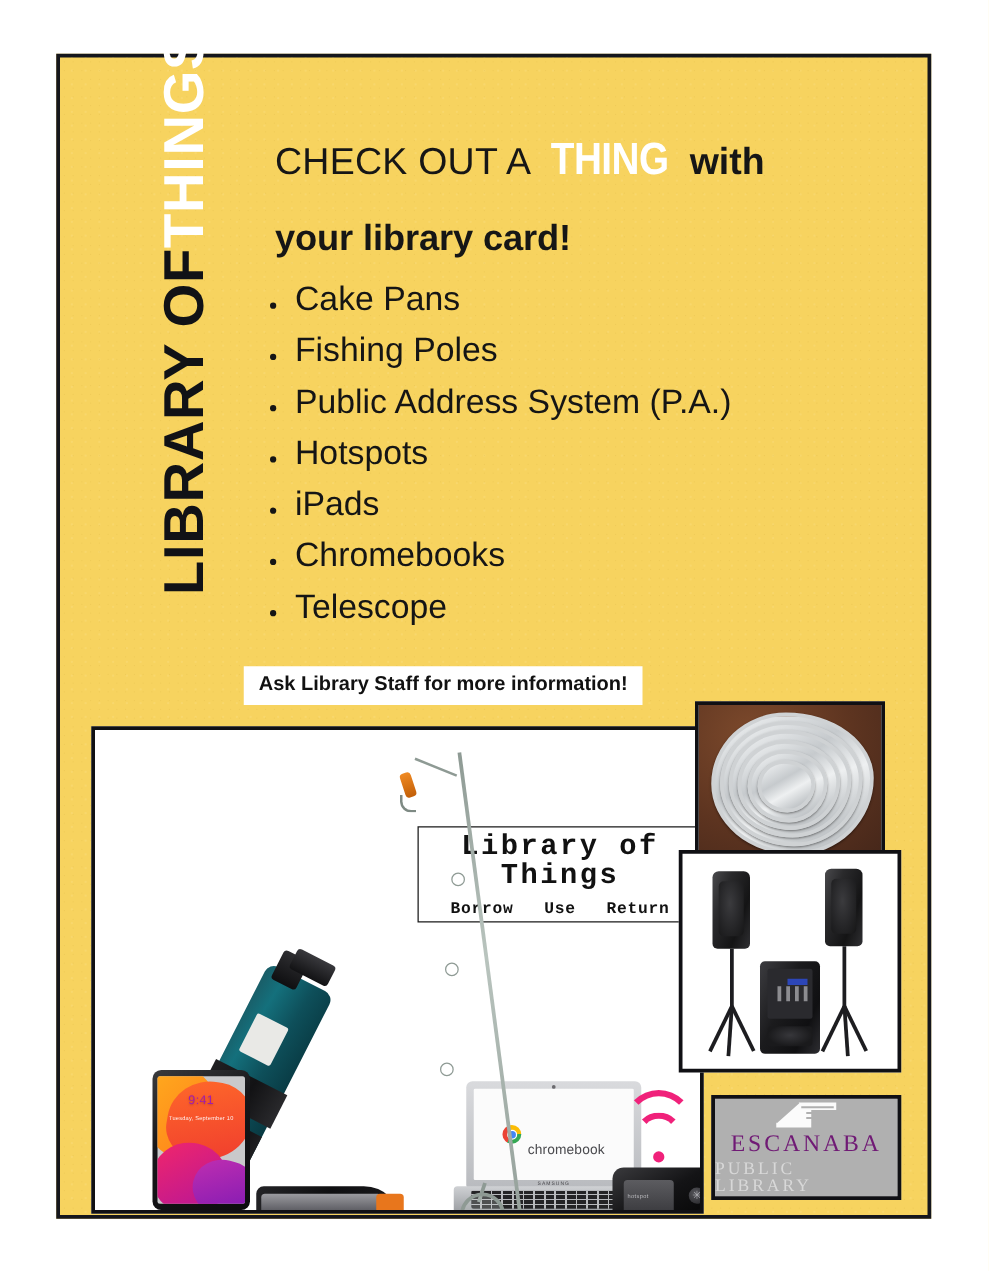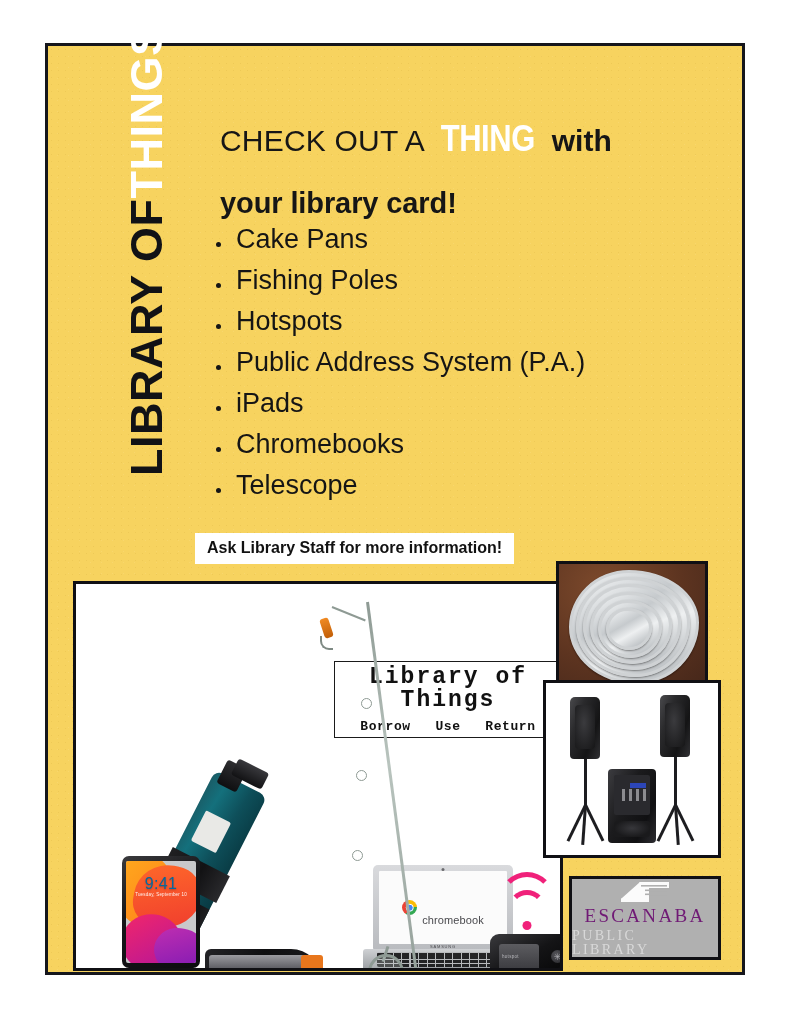--- a/index.html
+++ b/index.html
@@ -57,21 +57,21 @@
     letter-spacing: .5px;
     line-height: 1;
   }
   .vt-dark { color: #111216; }
   .vt-light { color: #ffffff; }
 
   
   #headline {
     position: absolute;
     left: 172px;
-    top: 72px;
+    top: 60px;
     width: 500px;
   }
   #headline-line1 {
     font-size: 30px;
     line-height: 1.18;
     white-space: nowrap;
   }
   .hl-reg { font-weight: 400; color: #161616; letter-spacing: .2px; }
   .hl-thing {
     font-weight: 800;
@@ -473,21 +473,21 @@
   #ipad-wall-a { position:absolute; left:-18%; top:-12%; width:90%; height:78%;
     background: linear-gradient(150deg,#ffb01e,#ff7a1a); border-radius: 50% 60% 40% 55%; transform: rotate(-18deg); }
   #ipad-wall-b { position:absolute; left:12%; top:4%; width:95%; height:62%;
     background: linear-gradient(160deg,#ff6a2a,#ef3b2e); border-radius: 55% 45% 60% 40%; transform: rotate(10deg); }
   #ipad-wall-c { position:absolute; left:-6%; top:52%; width:86%; height:55%;
     background: linear-gradient(160deg,#f0266b,#b4159a); border-radius: 50% 55% 45% 50%; transform: rotate(-8deg); }
   #ipad-wall-d { position:absolute; left:40%; top:66%; width:70%; height:44%;
     background: linear-gradient(150deg,#c22fb0,#7a18b4); border-radius: 55% 45% 50% 55%; transform: rotate(14deg); }
   #ipad-time {
     position:absolute; left:0; top:14%; width:100%; text-align:center;
-    color:#0369a1; font-size:16px; font-weight:300; letter-spacing:.3px;
+    color:#a21caf; font-size:10px; font-weight:300; letter-spacing:.3px;
     text-shadow: 0 1px 2px rgba(0,0,0,.25);
   }
   #ipad-date {
     position:absolute; left:0; top:30%; width:100%; text-align:center;
     color:rgba(255,255,255,.92); font-size:4.5px; letter-spacing:.2px;
   }
 </style>
 </head>
 <body>
 
@@ -510,25 +510,25 @@
     <li>
         <span class="bullet-dot"></span>
         <span>Cake Pans</span>
       </li>
     <li>
         <span class="bullet-dot"></span>
         <span>Fishing Poles</span>
       </li>
     <li>
         <span class="bullet-dot"></span>
-        <span>Hotspots</span>
+        <span>Public Address System (P.A.)</span>
       </li>
     <li>
         <span class="bullet-dot"></span>
-        <span>Public Address System (P.A.)</span>
+        <span>Hotspots</span>
       </li>
     <li>
         <span class="bullet-dot"></span>
         <span>iPads</span>
       </li>
     <li>
         <span class="bullet-dot"></span>
         <span>Chromebooks</span>
       </li>
     <li>

